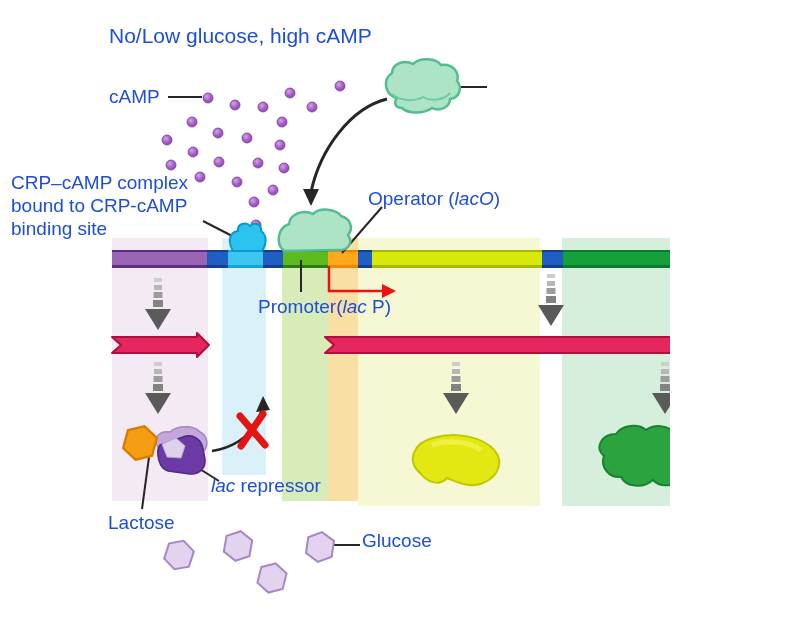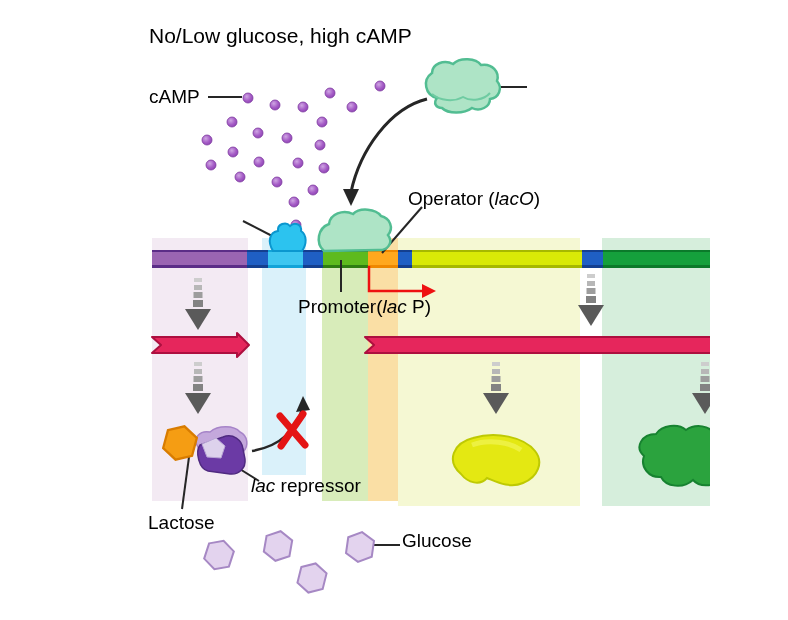--- a/index.html
+++ b/index.html
@@ -1,18 +1,18 @@
 <!DOCTYPE html>
 <html><head>
 <meta charset="utf-8">
 <style>
   html,body{margin:0;padding:0;background:#fff;}
   #canvas{
     position:relative;width:670px;height:620px;background:#ffffff;overflow:hidden;
-    font-family:"Liberation Sans", sans-serif;color:#000000;margin-left:40px;
+    font-family:"Liberation Sans", sans-serif;color:#1d4ed8;
   }
   .band{position:absolute;z-index:1;}
   .dna-seg{position:absolute;top:250px;height:18px;box-sizing:border-box;z-index:2;
     border-top:2px solid;border-bottom:3px solid;}
   #art{position:absolute;left:0;top:0;z-index:3;}
   .lbl{position:absolute;z-index:4;font-size:19px;line-height:22px;white-space:nowrap;}
   .lbl i{font-style:italic;}
   .title{font-size:21px;font-weight:400;}
   .multiline{line-height:23px;}
 </style>
@@ -142,20 +142,25 @@
         <use href="#hexshape" transform="translate(272,578) rotate(14)" fill="#e3d3ee" stroke="#a688c4" stroke-width="2"></use>
         <use href="#hexshape" transform="translate(320,547) rotate(8)" fill="#e3d3ee" stroke="#a688c4" stroke-width="2"></use>
       </g>
   </svg>
 
   <div class="lbl title" style="left:109px;top:25px;">No/Low glucose, high cAMP</div>
 
   <div class="lbl" style="left:109px;top:86px;">cAMP</div>
 
 
+  <div class="lbl multiline" style="left:11px;top:171px;">
+    <span>CRP–cAMP complex</span><br>
+    <span>bound to CRP-cAMP</span><br>
+    <span>binding site</span>
+  </div>
 
   <div class="lbl" style="left:368px;top:188px;">
     <span>Operator (</span><i>lacO</i><span>)</span>
   </div>
 
   <div class="lbl" style="left:258px;top:296px;">
     <span>Promoter(</span><i>lac</i><span> P)</span>
   </div>
 
   <div class="lbl" style="left:211px;top:475px;">

